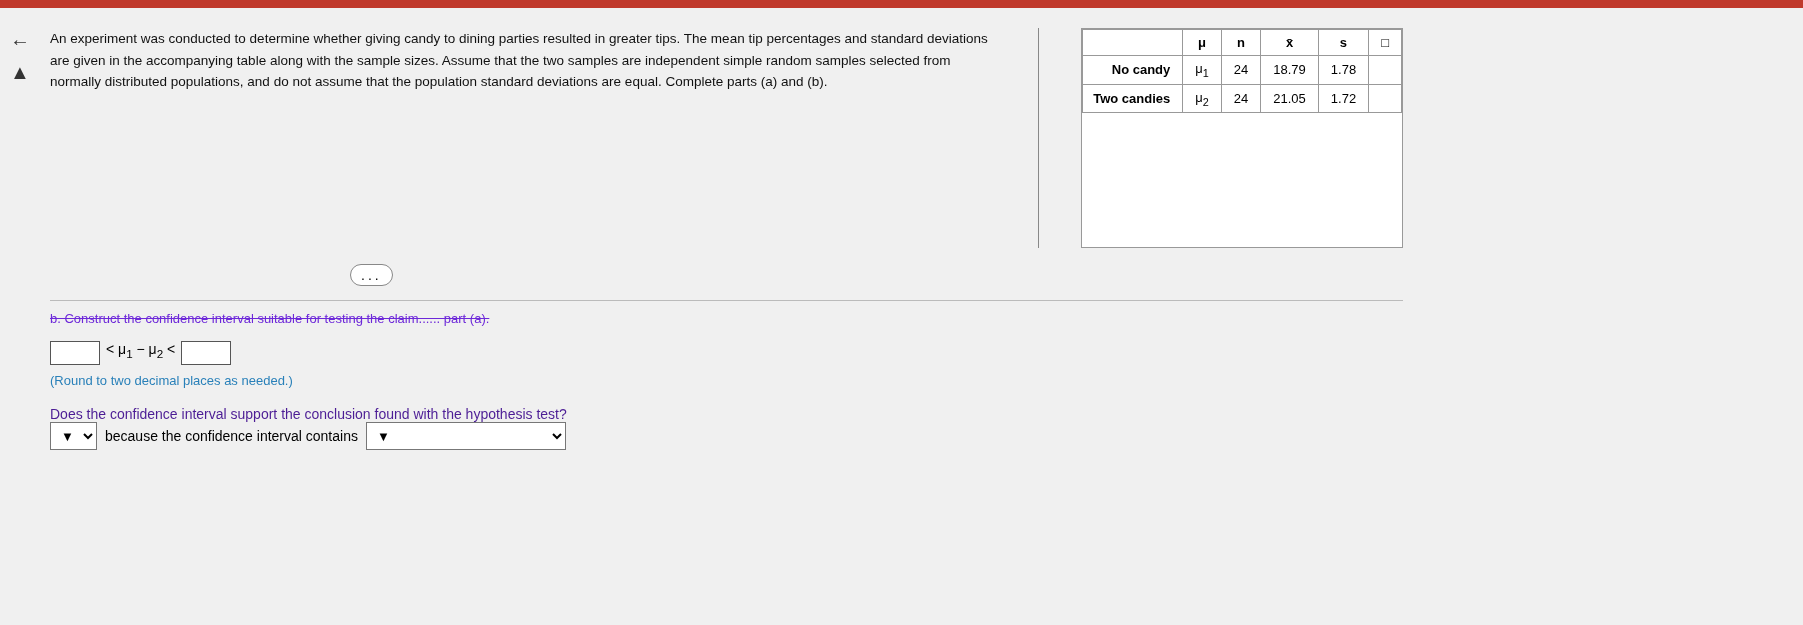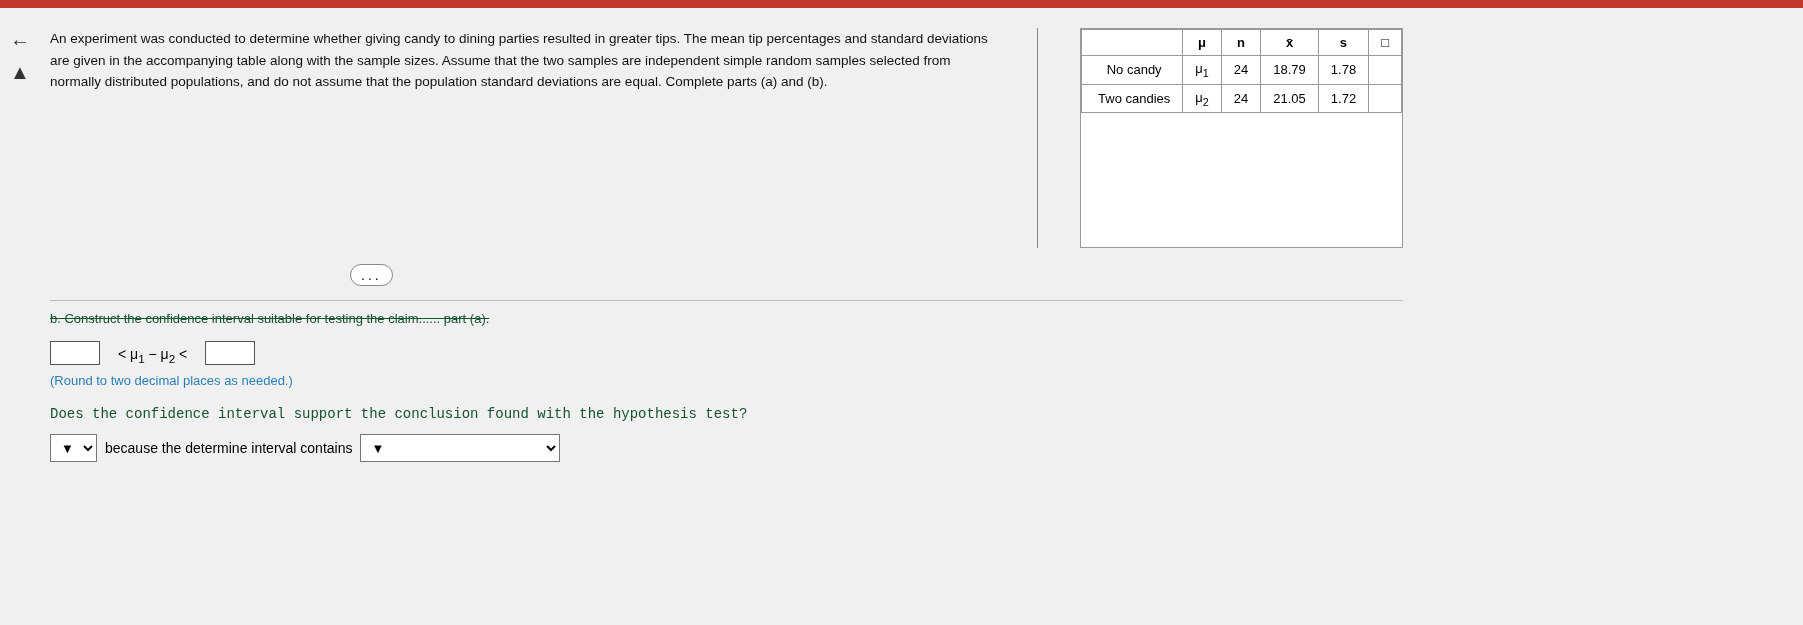--- a/index.html
+++ b/index.html
@@ -79,54 +79,52 @@
       border: 1px solid #999;
       padding: 5px 12px;
       text-align: center;
       font-size: 13px;
     }
     .data-table th {
       background: white;
       font-weight: bold;
     }
     .data-table td:first-child {
-      font-weight: normal;
-      text-align: center;
-      padding-left: 16px;
+      font-weight: bold;
+      text-align: right;
+      padding-left: 10px;
     }
     .faded-text {
-      color: #14532d;
+      color: #6d28d9;
       font-size: 13px;
       text-decoration: line-through;
       margin-bottom: 15px;
     }
     .interval-row {
       display: flex;
-      align-items: flex-end;
-      gap: 18px;
+      align-items: flex-start;
+      gap: 6px;
       margin-bottom: 8px;
       font-size: 14px;
     }
     .input-box {
       border: 1px solid #555;
       width: 50px;
       height: 24px;
       display: inline-block;
       background: white;
     }
     .hint-text {
       color: #2980b9;
       font-size: 13px;
       margin-bottom: 18px;
     }
     .conclusion-text {
       font-size: 14px;
-      margin-bottom: 12px;
-      color: #14532d;
-      font-family: Liberation Mono, monospace;
+      color: #4c1d95;
     }
     .dropdown-row {
       display: flex;
       align-items: center;
       gap: 8px;
       font-size: 14px;
     }
     .dropdown-select {
       border: 1px solid #777;
       background: white;
@@ -237,21 +235,21 @@
     </div>
 
     <p class="hint-text">(Round to two decimal places as needed.)</p>
 
     <p class="conclusion-text">Does the confidence interval support the conclusion found with the hypothesis test?</p>
 
     <div class="dropdown-row">
       <select class="dropdown-select">
         <option>▼</option>
       </select>
-      <span>because the determine interval contains</span>
+      <span>because the confidence interval contains</span>
       <select class="dropdown-select-wide">
         <option>▼</option>
       </select>
     </div>
 
   </div>
 
   <div class="right-panel"></div>
 
 </div>

